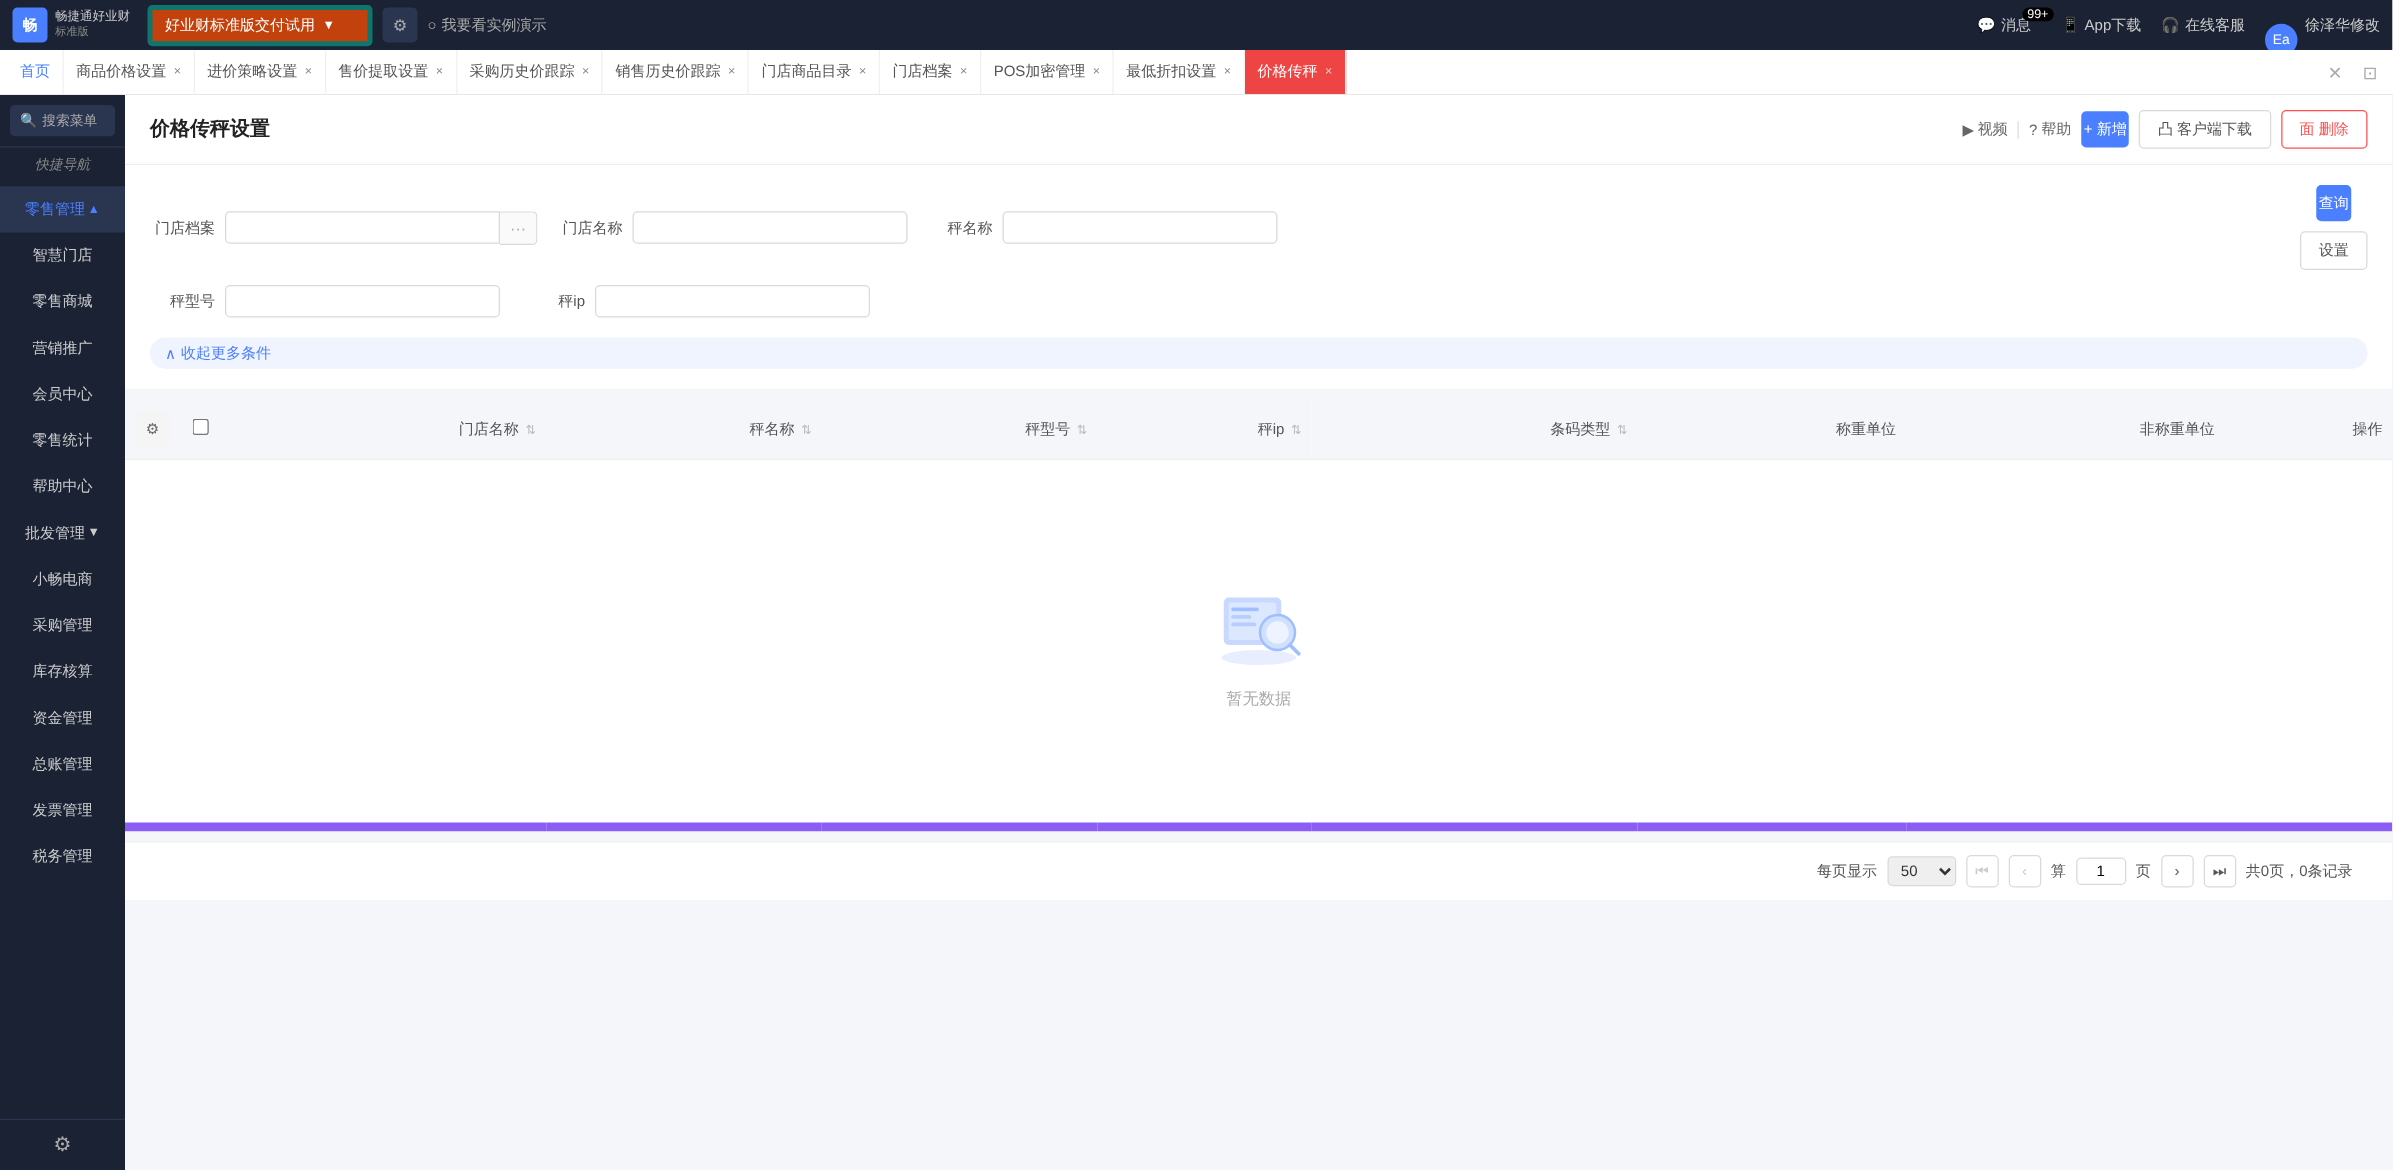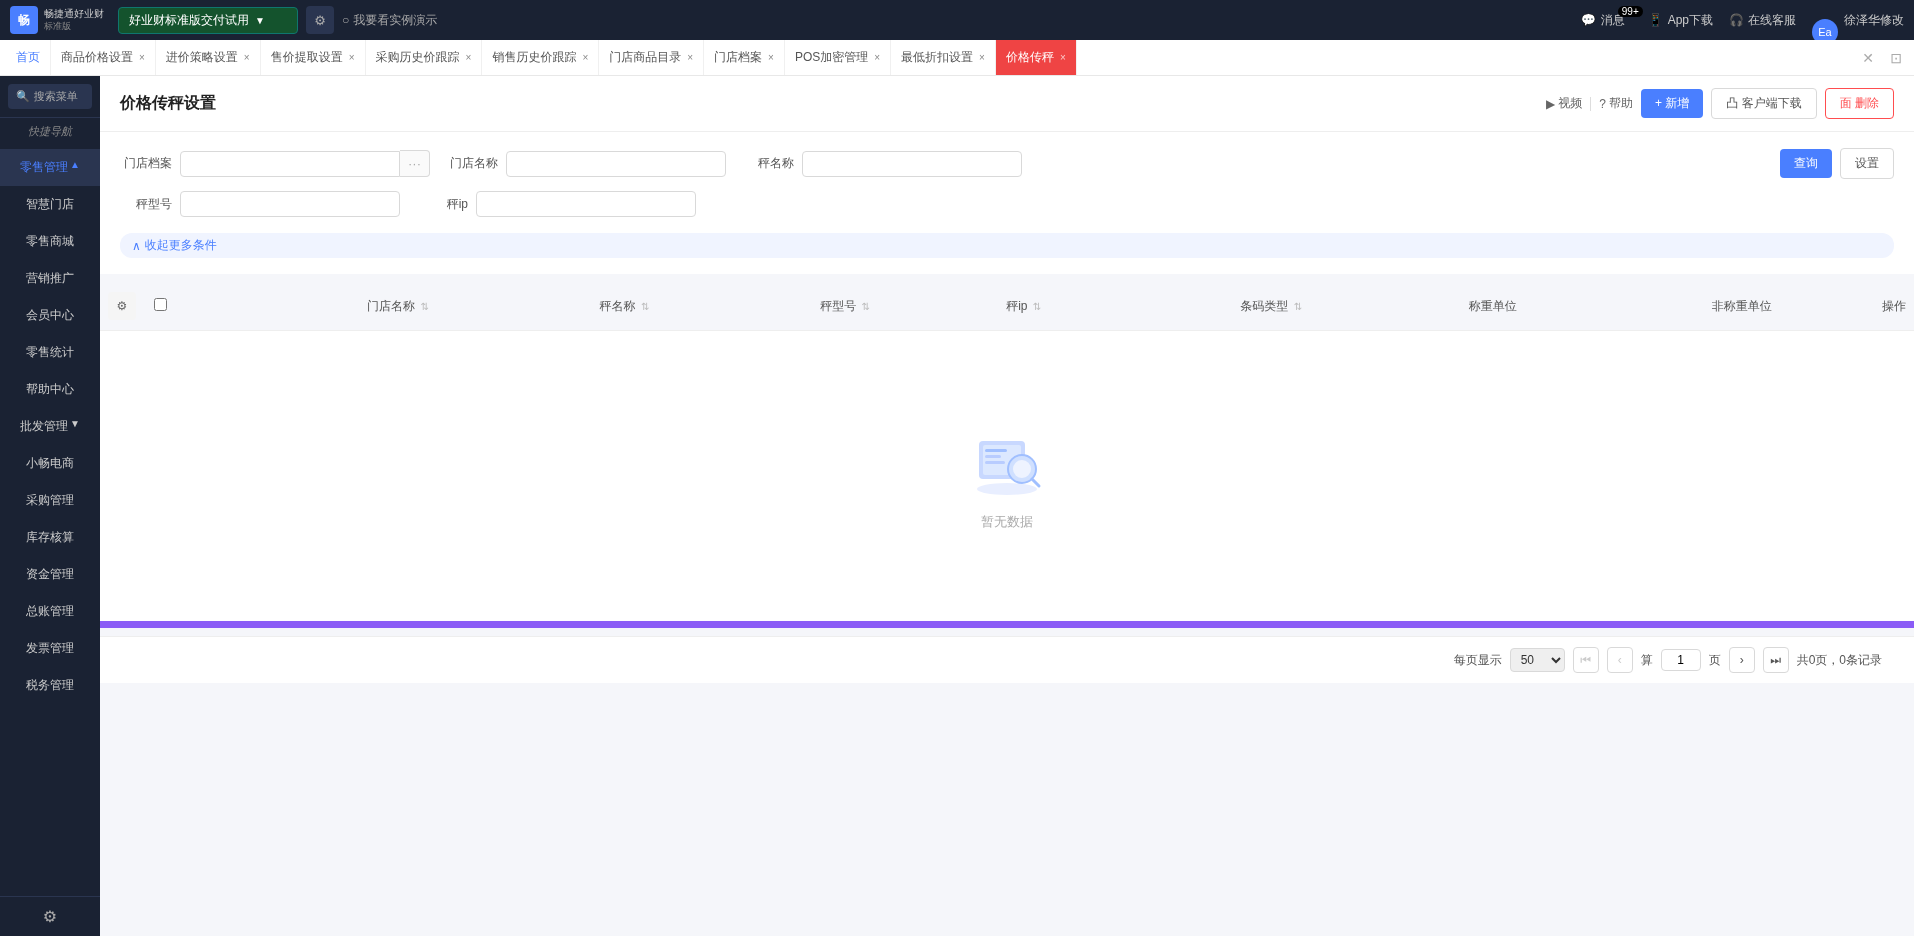--- a/index.html
+++ b/index.html
@@ -4,21 +4,21 @@
   <style>
     * { box-sizing: border-box; margin: 0; padding: 0; }
     body { font-family: 'Microsoft YaHei', Arial, sans-serif; font-size: 13px; background: #f0f2f5; color: #333; height: 936px; overflow: hidden; display: flex; flex-direction: column; }
 
     
     .top-bar { background: #1a2233; color: #fff; height: 40px; display: flex; align-items: center; padding: 0 10px; flex-shrink: 0; justify-content: space-between; }
     .top-bar-left { display: flex; align-items: center; gap: 8px; }
     .logo-area { display: flex; align-items: center; gap: 6px; width: 100px; }
     .logo-icon { width: 28px; height: 28px; background: #4a7fff; border-radius: 4px; display: flex; align-items: center; justify-content: center; font-size: 12px; color: #fff; font-weight: bold; }
     .logo-text { font-size: 11px; color: #ccc; line-height: 1.2; }
-    .product-selector { background: #14532d; border: 1px solid #0f766e; color: #fff; padding: 4px 10px; border-radius: 4px; display: flex; align-items: center; gap: 6px; cursor: pointer; font-size: 12px; min-width: 180px; }
+    .product-selector { background: #c2410c; border: 4px solid #0f766e; color: #fff; padding: 4px 10px; border-radius: 4px; display: flex; align-items: center; gap: 6px; cursor: pointer; font-size: 12px; min-width: 180px; }
     .settings-btn { width: 28px; height: 28px; background: #2a3550; border-radius: 4px; display: flex; align-items: center; justify-content: center; cursor: pointer; color: #aaa; }
     .demo-btn { display: flex; align-items: center; gap: 4px; color: #aaa; font-size: 12px; cursor: pointer; }
     .top-bar-right { display: flex; align-items: center; gap: 16px; }
     .top-btn { display: flex; align-items: center; gap: 4px; color: #ccc; font-size: 12px; cursor: pointer; position: relative; }
     .badge { background: #000000; color: #fff; border-radius: 10px; padding: 0 4px; font-size: 10px; position: absolute; top: -6px; right: -10px; min-width: 18px; text-align: center; }
     .user-area { display: flex; align-items: center; gap: 6px; color: #ccc; font-size: 12px; }
     .avatar { width: 26px; height: 26px; background: #4a7fff; border-radius: 50%; display: flex; align-items: center; justify-content: center; color: #fff; font-size: 11px; margin-top: 24px; }
 
     
     .tab-bar { background: #fff; border-bottom: 1px solid #e8e8e8; display: flex; align-items: center; height: 36px; padding: 0 6px; flex-shrink: 0; overflow-x: auto; }
@@ -34,32 +34,32 @@
     .main-layout { display: flex; flex: 1; overflow: hidden; }
 
     
     .sidebar { width: 100px; background: #1a2233; color: #fff; display: flex; flex-direction: column; flex-shrink: 0; overflow-y: auto; }
     .sidebar::-webkit-scrollbar { width: 0; }
     .sidebar-search { padding: 8px; border-bottom: 1px solid #2a3550; }
     .sidebar-search-btn { width: 100%; background: #2a3550; border: none; color: #aaa; padding: 5px 8px; border-radius: 4px; font-size: 11px; cursor: pointer; display: flex; align-items: center; gap: 4px; }
     .sidebar-nav { padding: 4px 0; }
     .sidebar-item { padding: 10px 8px; text-align: center; font-size: 12px; cursor: pointer; color: #ccc; }
     .sidebar-item.active { background: #2a3550; color: #4a7fff; }
-    .sidebar-item.has-sub { display: flex; justify-content: center; gap: 2px; }
+    .sidebar-item.has-sub { display: flex; align-items: center; justify-content: center; gap: 2px; }
     .sidebar-bottom { margin-top: auto; padding: 10px; border-top: 1px solid #2a3550; display: flex; justify-content: center; }
     .gear-bottom { color: #aaa; cursor: pointer; font-size: 16px; }
 
     
     .content { flex: 1; background: #f5f6fa; overflow: auto; padding: 0; }
     .page-header { background: #fff; padding: 12px 20px; display: flex; align-items: center; justify-content: space-between; border-bottom: 1px solid #eee; }
     .page-title { font-size: 16px; font-weight: 600; color: #222; }
     .header-actions { display: flex; align-items: center; gap: 8px; }
     .header-link { display: flex; align-items: center; gap: 3px; color: #666; font-size: 12px; cursor: pointer; }
     .divider-v { width: 1px; height: 14px; background: #ddd; }
-    .btn-primary { background: #4a7fff; color: #fff; border: none; padding: 6px 14px; border-radius: 4px; cursor: pointer; font-size: 12px; display: flex; align-items: flex-start; gap: 4px; }
+    .btn-primary { background: #4a7fff; color: #fff; border: none; padding: 6px 2px; border-radius: 4px; cursor: pointer; font-size: 12px; display: flex; align-items: flex-start; gap: 4px; }
     .btn-default { background: #fff; color: #555; border: 1px solid #d9d9d9; padding: 6px 14px; border-radius: 4px; cursor: pointer; font-size: 12px; display: flex; align-items: center; gap: 4px; }
     .btn-danger { background: #fff; color: #ff4d4f; border: 1px solid #ff4d4f; padding: 6px 14px; border-radius: 4px; cursor: pointer; font-size: 12px; display: flex; align-items: center; gap: 4px; }
 
     
     .search-form { background: #fff; padding: 16px 20px 8px; margin-bottom: 8px; }
     .form-row { display: flex; align-items: center; gap: 16px; margin-bottom: 12px; flex-wrap: wrap; }
     .form-field { display: flex; align-items: center; gap: 8px; }
     .form-label { font-size: 12px; color: #555; white-space: nowrap; min-width: 52px; text-align: right; }
     .form-input { border: 1px solid #d9d9d9; border-radius: 4px; padding: 5px 8px; font-size: 12px; color: #333; outline: none; background: #fff; }
     .form-input-wide { width: 280px; }
@@ -287,21 +287,21 @@
           </div>
         </div>
         <div class="form-field">
           <label class="form-label">门店名称</label>
           <input class="form-input form-input-medium" type="text" style="">
         </div>
         <div class="form-field">
           <label class="form-label">秤名称</label>
           <input class="form-input form-input-medium" type="text" style="">
         </div>
-        <div style="margin-left:auto; display:flex; gap:8px; align-items:center;">
+        <div style="margin-left:auto; display:flex; gap:8px; align-items:center;flex-direction:column;">
           <button class="btn-primary" style="background:#4a7fff;">
             <span>查询</span>
           </button>
           <button class="btn-default">
             <span>设置</span>
           </button>
         </div>
       </div>
       <div class="form-row">
         <div class="form-field">

